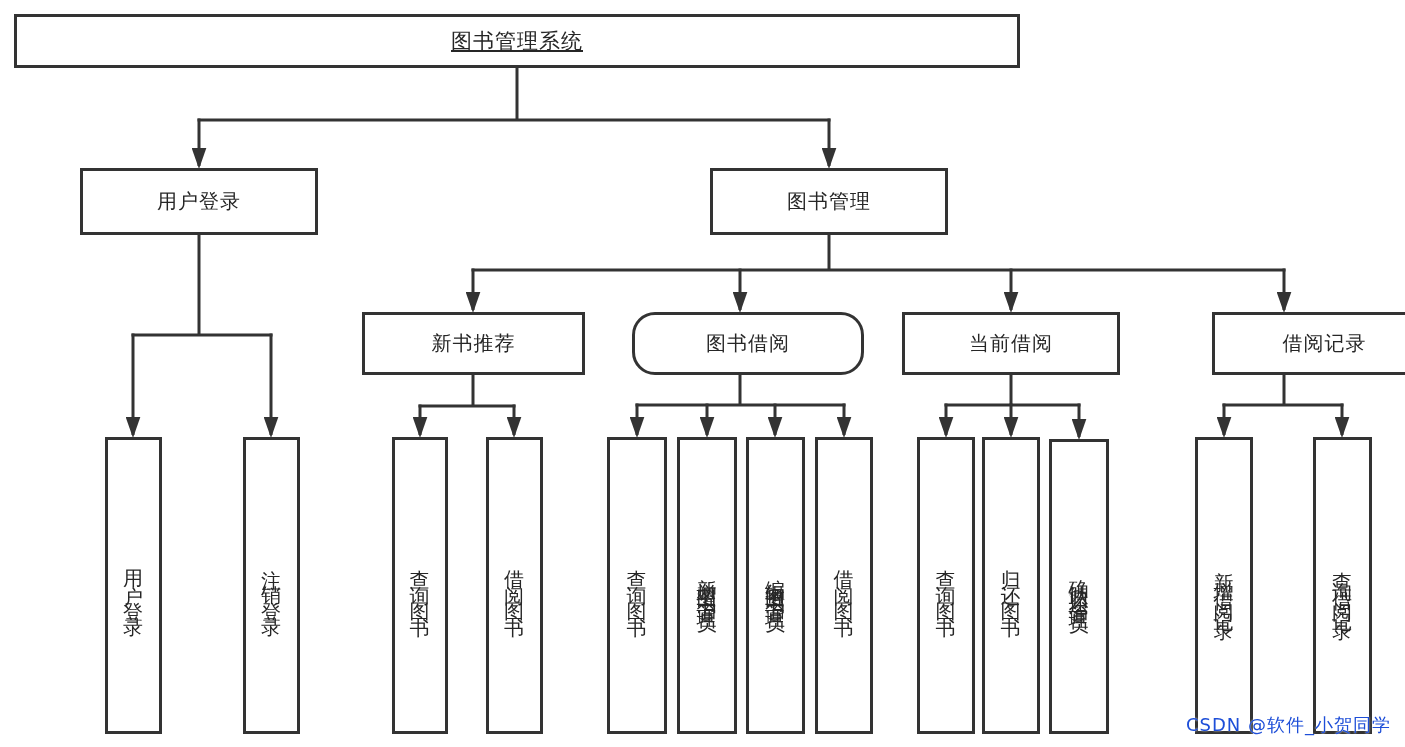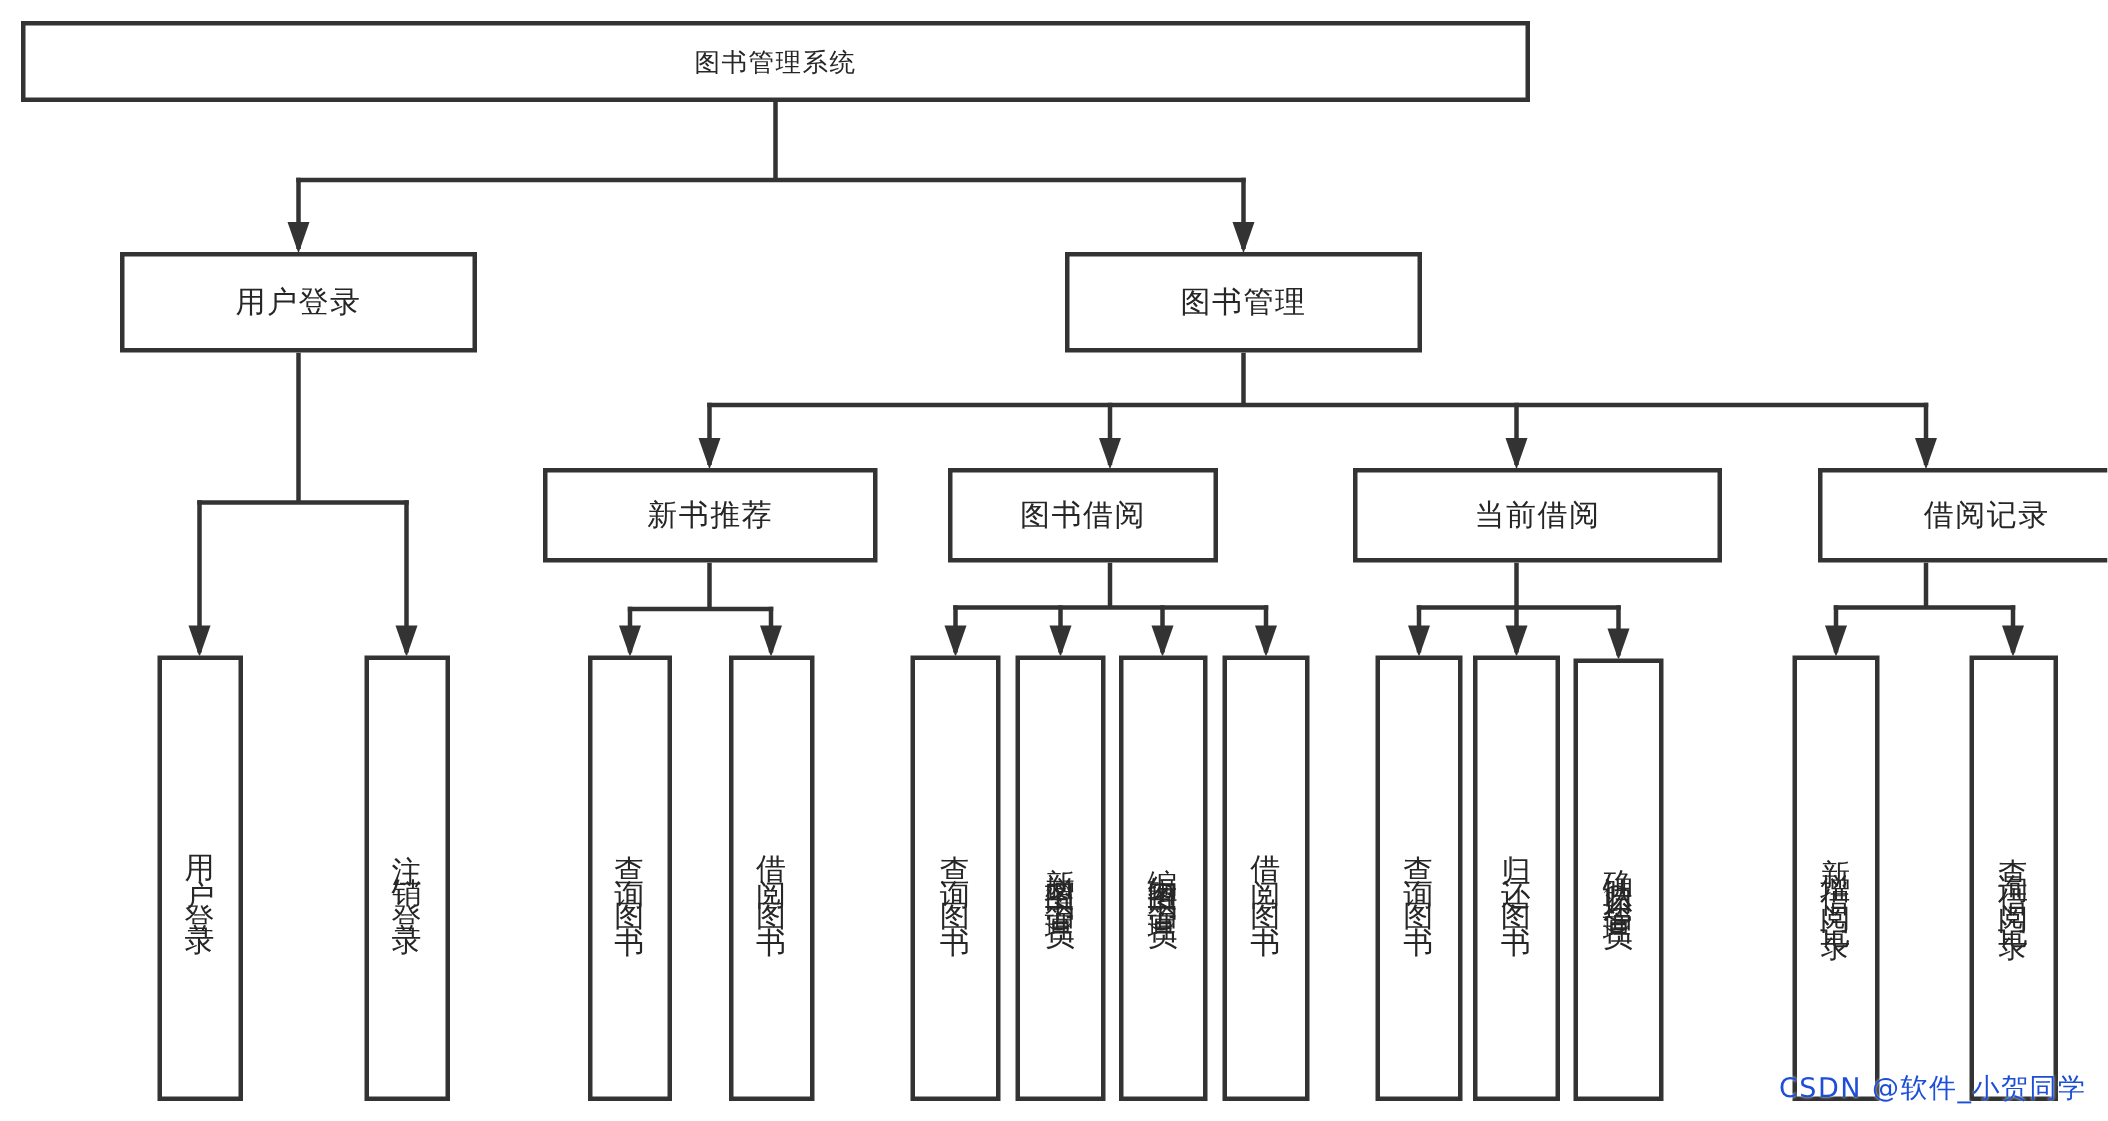--- a/index.html
+++ b/index.html
@@ -16,39 +16,39 @@
     position: absolute;
     box-sizing: border-box;
     border: 3px solid #333333;
     background: #ffffff;
     display: flex;
     align-items: center;
     justify-content: center;
     color: #262626;
   }
   .h-node { font-size: 20px; letter-spacing: 1px; }
-  .h-node.root { font-size: 17px; }
+  .h-node.root { font-size: 21px; text-decoration: underline; }
   .v-node .vtext {
     writing-mode: vertical-rl;
     text-orientation: mixed;
     font-size: 20px;
     line-height: 1;
     white-space: nowrap;
   }
   .sp4 { letter-spacing: 16px; }
   .sp6 { letter-spacing: 10px; }
   .sp9 { letter-spacing: 5px; }
 
   
   .p-root          { left: 14px;   top: 14px;  width: 1006px; height: 54px; }
   .p-userLogin     { left: 80px;   top: 168px; width: 238px;  height: 67px; }
   .p-bookMgmt      { left: 710px;  top: 168px; width: 238px;  height: 67px; }
   .p-newBookRec    { left: 362px;  top: 312px; width: 223px;  height: 63px; font-family: Liberation Mono, monospace; }
-  .p-bookBorrow    { left: 632px;  top: 312px; width: 180px;  height: 63px; }
-  .p-currentBorrow { left: 902px;  top: 312px; width: 246px;  height: 63px; }
+  .p-bookBorrow    { left: 632px;  top: 312px; width: 232px;  height: 63px; border-radius: 23px; }
+  .p-currentBorrow { left: 902px;  top: 312px; width: 218px;  height: 63px; }
   .p-borrowRecord  { left: 1172px; top: 312px; width: 225px;  height: 63px; margin-left: 40px; }
   .p-leafUserLogin { left: 105px;  top: 437px; width: 57px;   height: 297px; }
   .p-leafLogout    { left: 243px;  top: 437px; width: 57px;   height: 297px; }
   .p-nbQuery       { left: 392px;  top: 437px; width: 56px;   height: 297px; }
   .p-nbBorrow      { left: 486px;  top: 437px; width: 57px;   height: 297px; }
   .p-bbQuery       { left: 607px;  top: 437px; width: 60px;   height: 297px; }
   .p-bbAdd         { left: 677px;  top: 437px; width: 60px;   height: 297px; }
   .p-bbEdit        { left: 746px;  top: 437px; width: 59px;   height: 297px; }
   .p-bbBorrow      { left: 815px;  top: 437px; width: 58px;   height: 297px; }
   .p-cbQuery       { left: 917px;  top: 437px; width: 58px;   height: 297px; }

